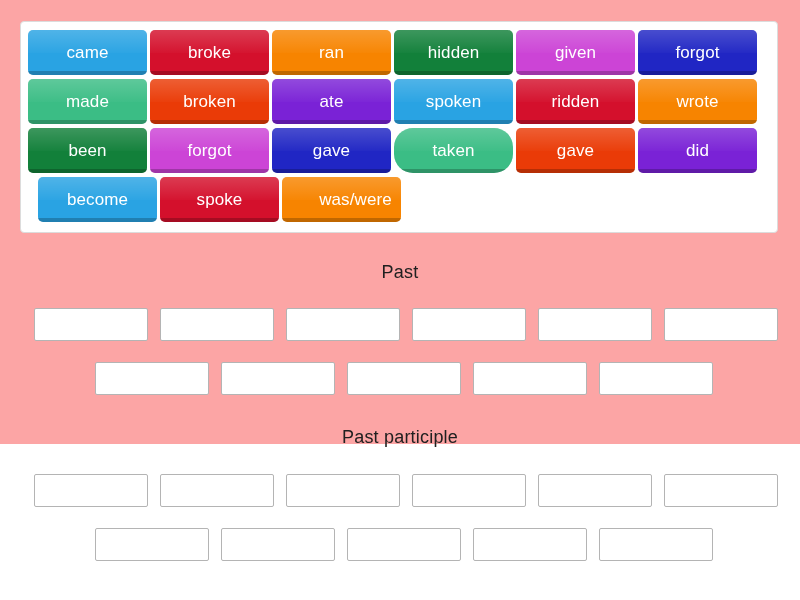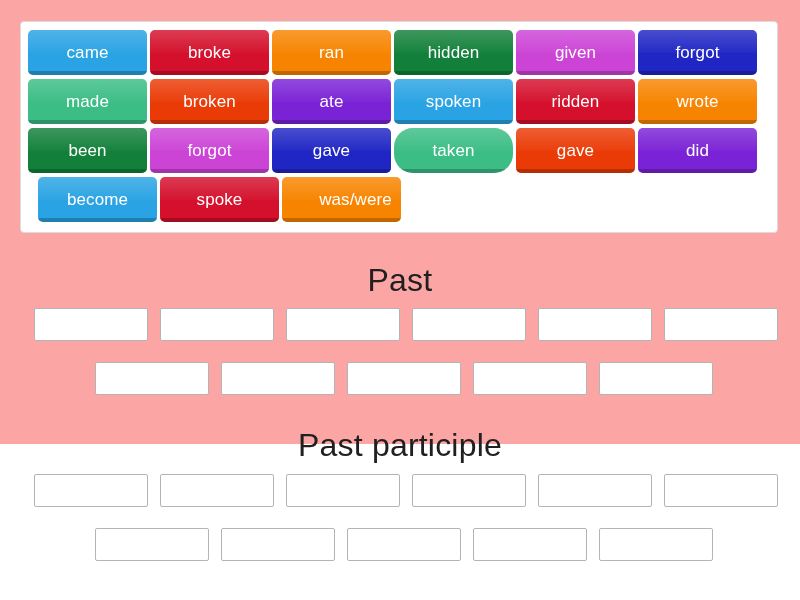--- a/index.html
+++ b/index.html
@@ -85,21 +85,21 @@
     z-index: 2;
     line-height: 1;
   }
 
   
   .group-heading {
     position: absolute;
     left: 0;
     width: 800px;
     text-align: center;
-    font-size: 32px;
+    font-size: 18px;
     font-weight: 400;
     color: #202020;
     letter-spacing: 0.2px;
   }
   #heading-past { top: 262px; }
   #heading-participle { top: 427px; }
 
   
   .dropzone-group {
     position: absolute;

